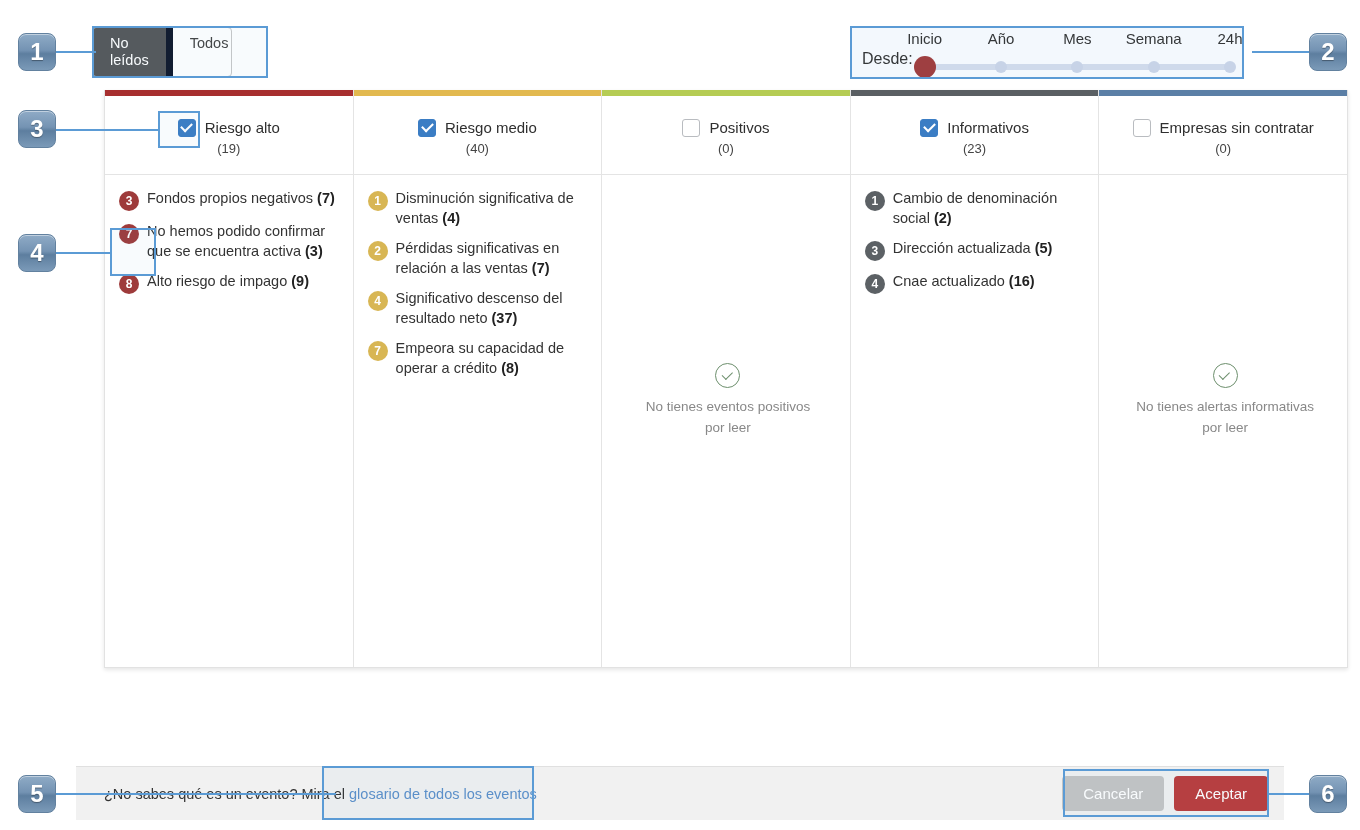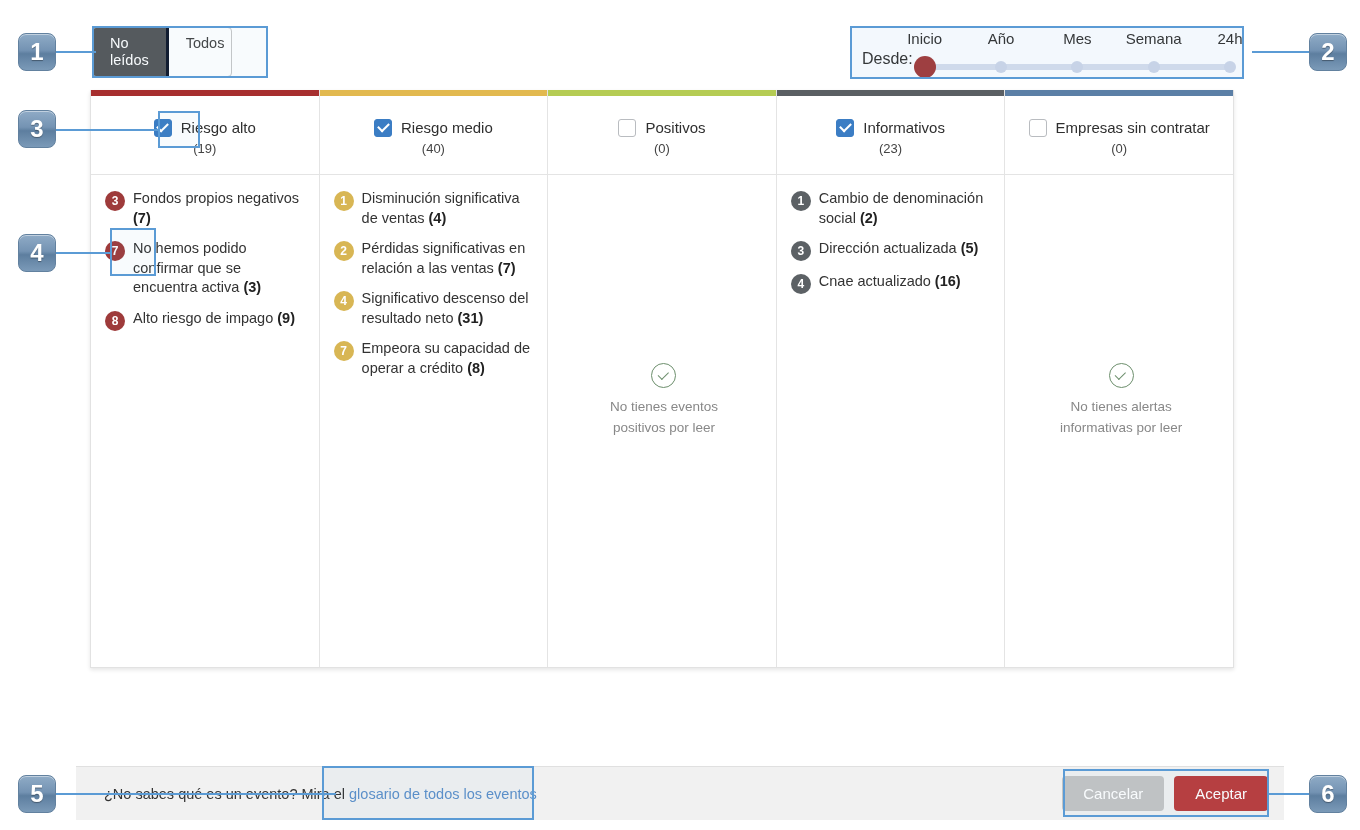--- a/index.html
+++ b/index.html
@@ -48,21 +48,21 @@
     width: 140px; height: 52px;
     display: flex; align-items: center; justify-content: center;
   }
   .btn-group { display: flex; border-radius: 4px; overflow: hidden;
     border: 1px solid #c8c8c8; background:#fff; }
   .btn-group > div {
     padding: 7px 17px; font-size: 14.5px; color: #444; cursor: pointer;
     line-height: 1.2;
   }
   .btn-group > div.active { background: #555759; color: #fff; }
-  .btn-group > div + div { border-left: 3px solid #0f172a; }
+  .btn-group > div + div { border-left: 7px solid #0f172a; }
 
   
   #slider-panel {
     position: absolute; left: 850px; top: 26px;
     width: 394px; height: 53px;
     background: #fafcff;
     display: flex; align-items: flex-end;
   }
   #slider-label {
     font-size: 16px; color: #333; padding: 0 0 11px 12px;
@@ -84,22 +84,22 @@
   .slider-dot {
     position: absolute; top: 35px; width: 12px; height: 12px;
     border-radius: 50%; background: #ccd6e9; transform: translateX(-50%);
   }
   .slider-dot.sel {
     width: 22px; height: 22px; top: 30px; background: #a13b3b;
   }
 
   
   #panel {
-    position: absolute; left: 90px; top: 90px;
-    width: 1144px; height: 578px;
+    position: absolute; left: 104px; top: 90px;
+    width: 1244px; height: 578px;
     background: #fff;
     border: 1px solid #e2e2e2;
     border-top: none;
     box-shadow: 0 2px 4px rgba(0,0,0,.10);
     display: flex;
   }
   .col {
     flex: 1 1 0;
     min-width: 0;
     display: flex; flex-direction: column;
@@ -281,21 +281,21 @@
           <div class="ev">
             <div class="ev-badge" style="background: rgb(216, 182, 84);">1</div>
             <div class="ev-text"><span>Disminución significativa de ventas </span><b>(4)</b></div>
           </div>
           <div class="ev">
             <div class="ev-badge" style="background: rgb(216, 182, 84);">2</div>
             <div class="ev-text"><span>Pérdidas significativas en relación a las ventas </span><b>(7)</b></div>
           </div>
           <div class="ev">
             <div class="ev-badge" style="background: rgb(216, 182, 84);">4</div>
-            <div class="ev-text"><span>Significativo descenso del resultado neto </span><b>(31)</b></div>
+            <div class="ev-text"><span>Significativo descenso del resultado neto </span><b>(37)</b></div>
           </div>
           <div class="ev">
             <div class="ev-badge" style="background: rgb(216, 182, 84);">7</div>
             <div class="ev-text"><span>Empeora su capacidad de operar a crédito </span><b>(8)</b></div>
           </div>
         </div>
       </div>
       <div class="col">
         <div class="col-bar" style="background: rgb(181, 204, 84);"></div>
         <div class="col-head">

